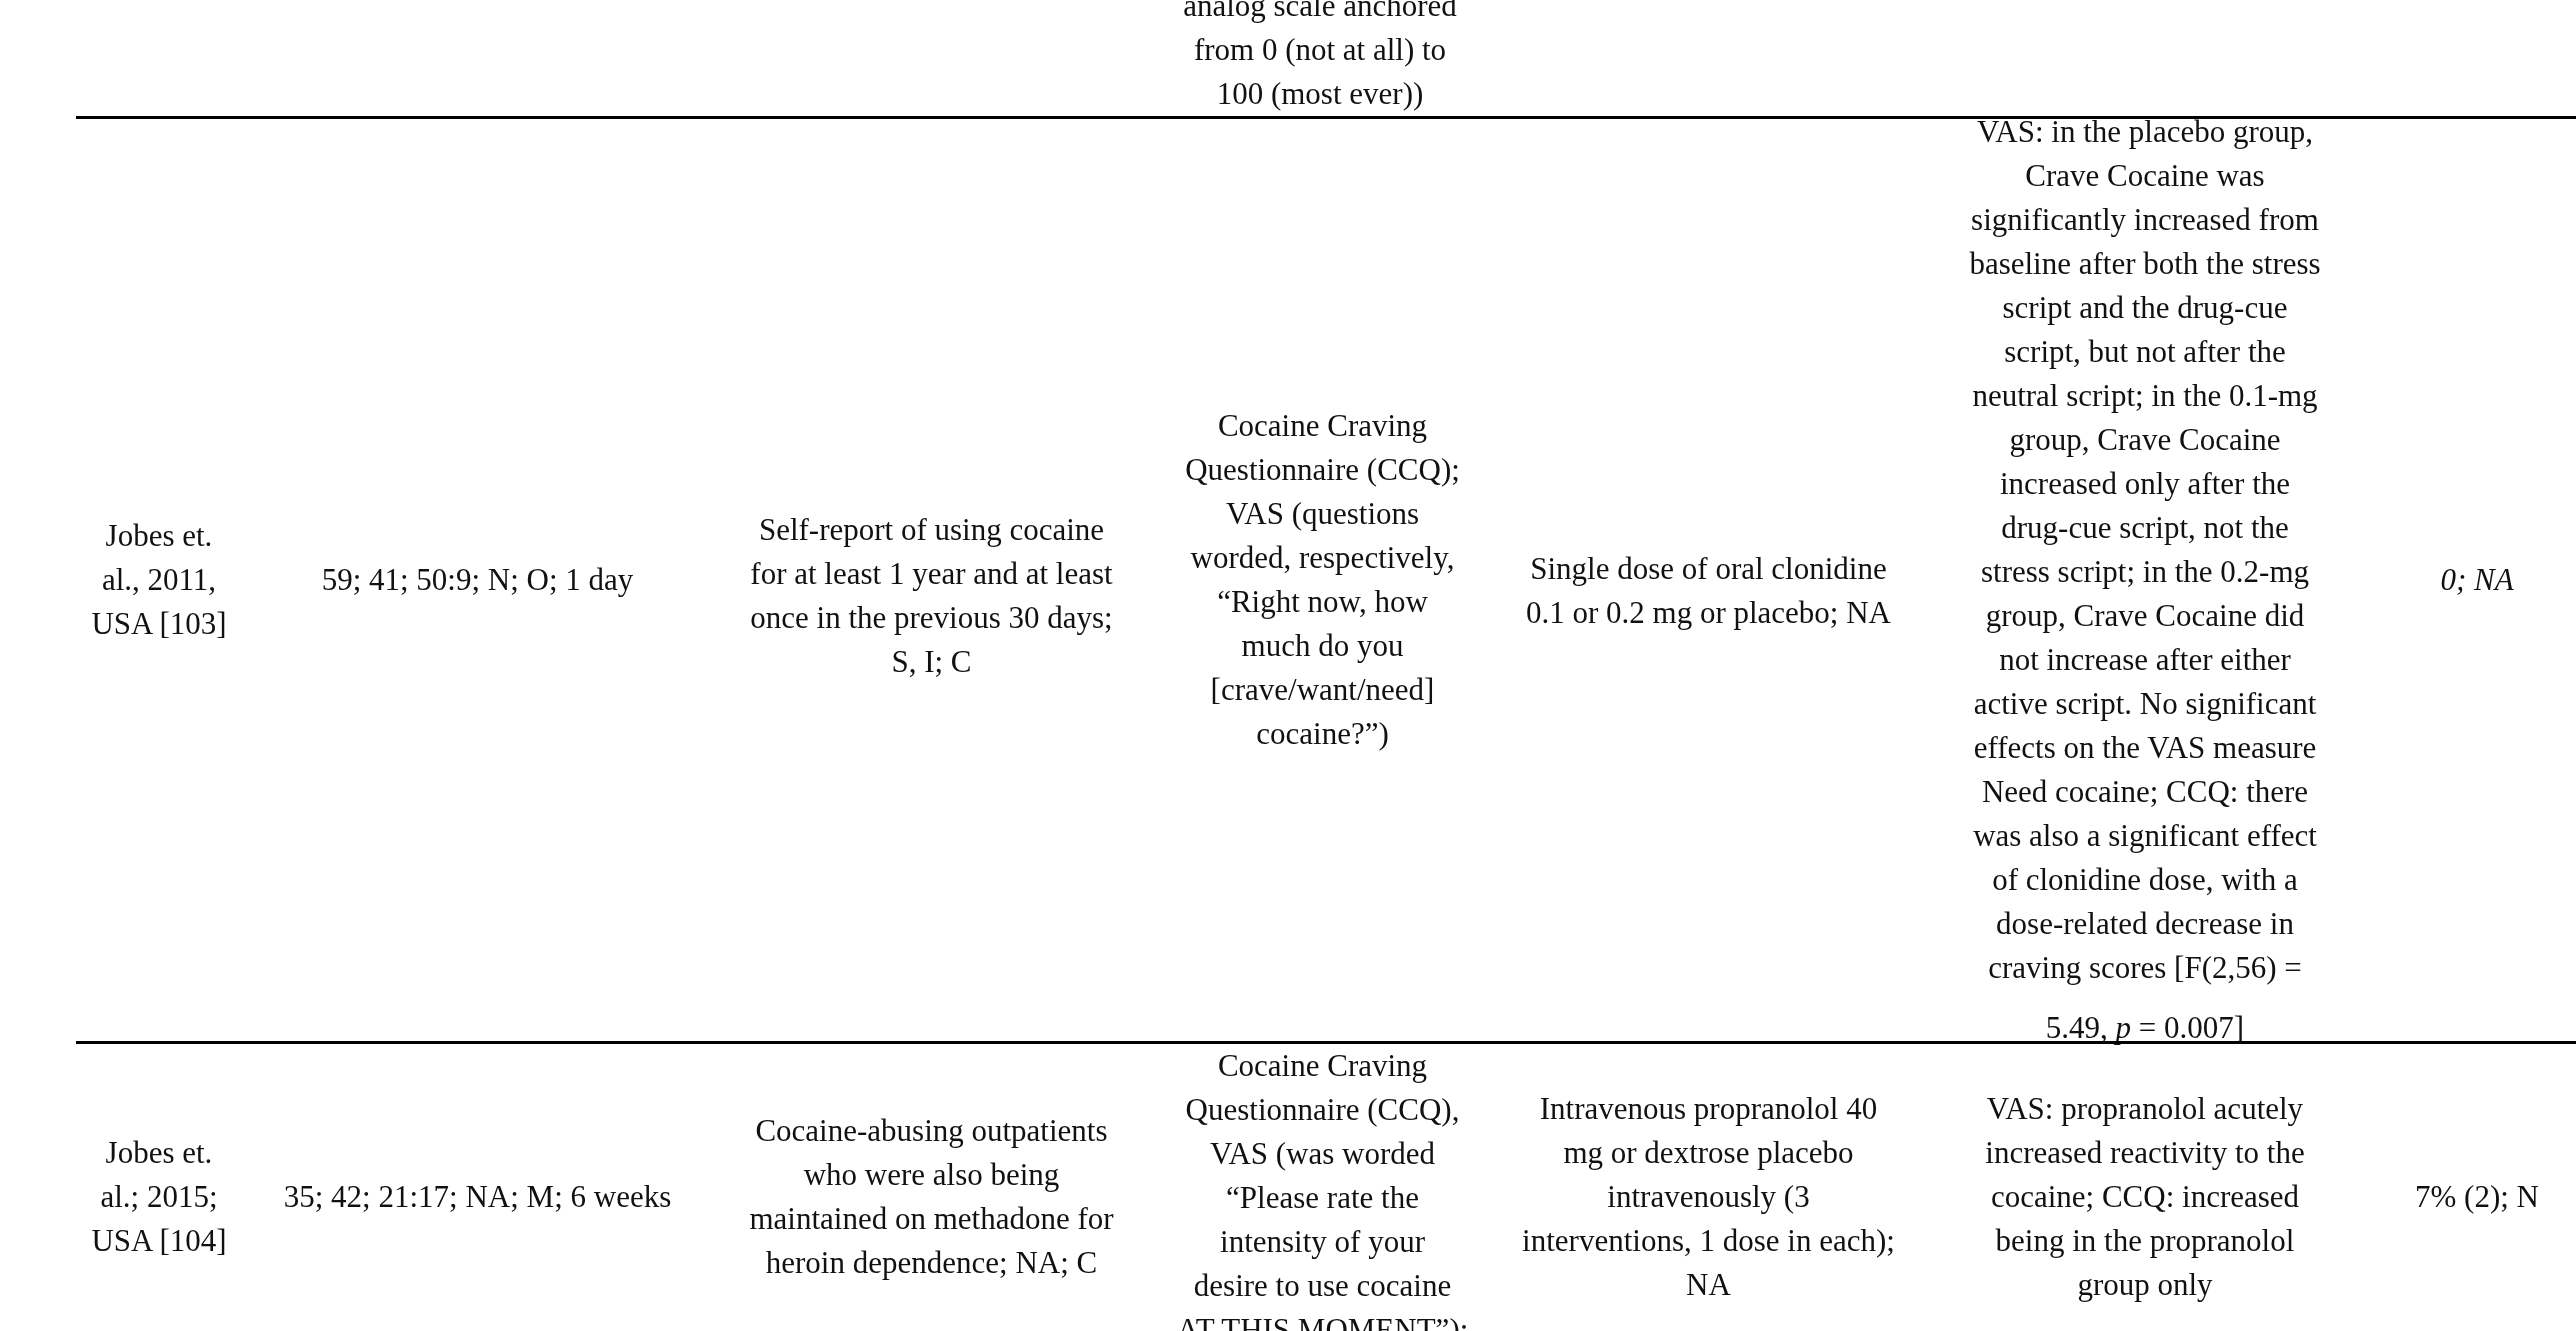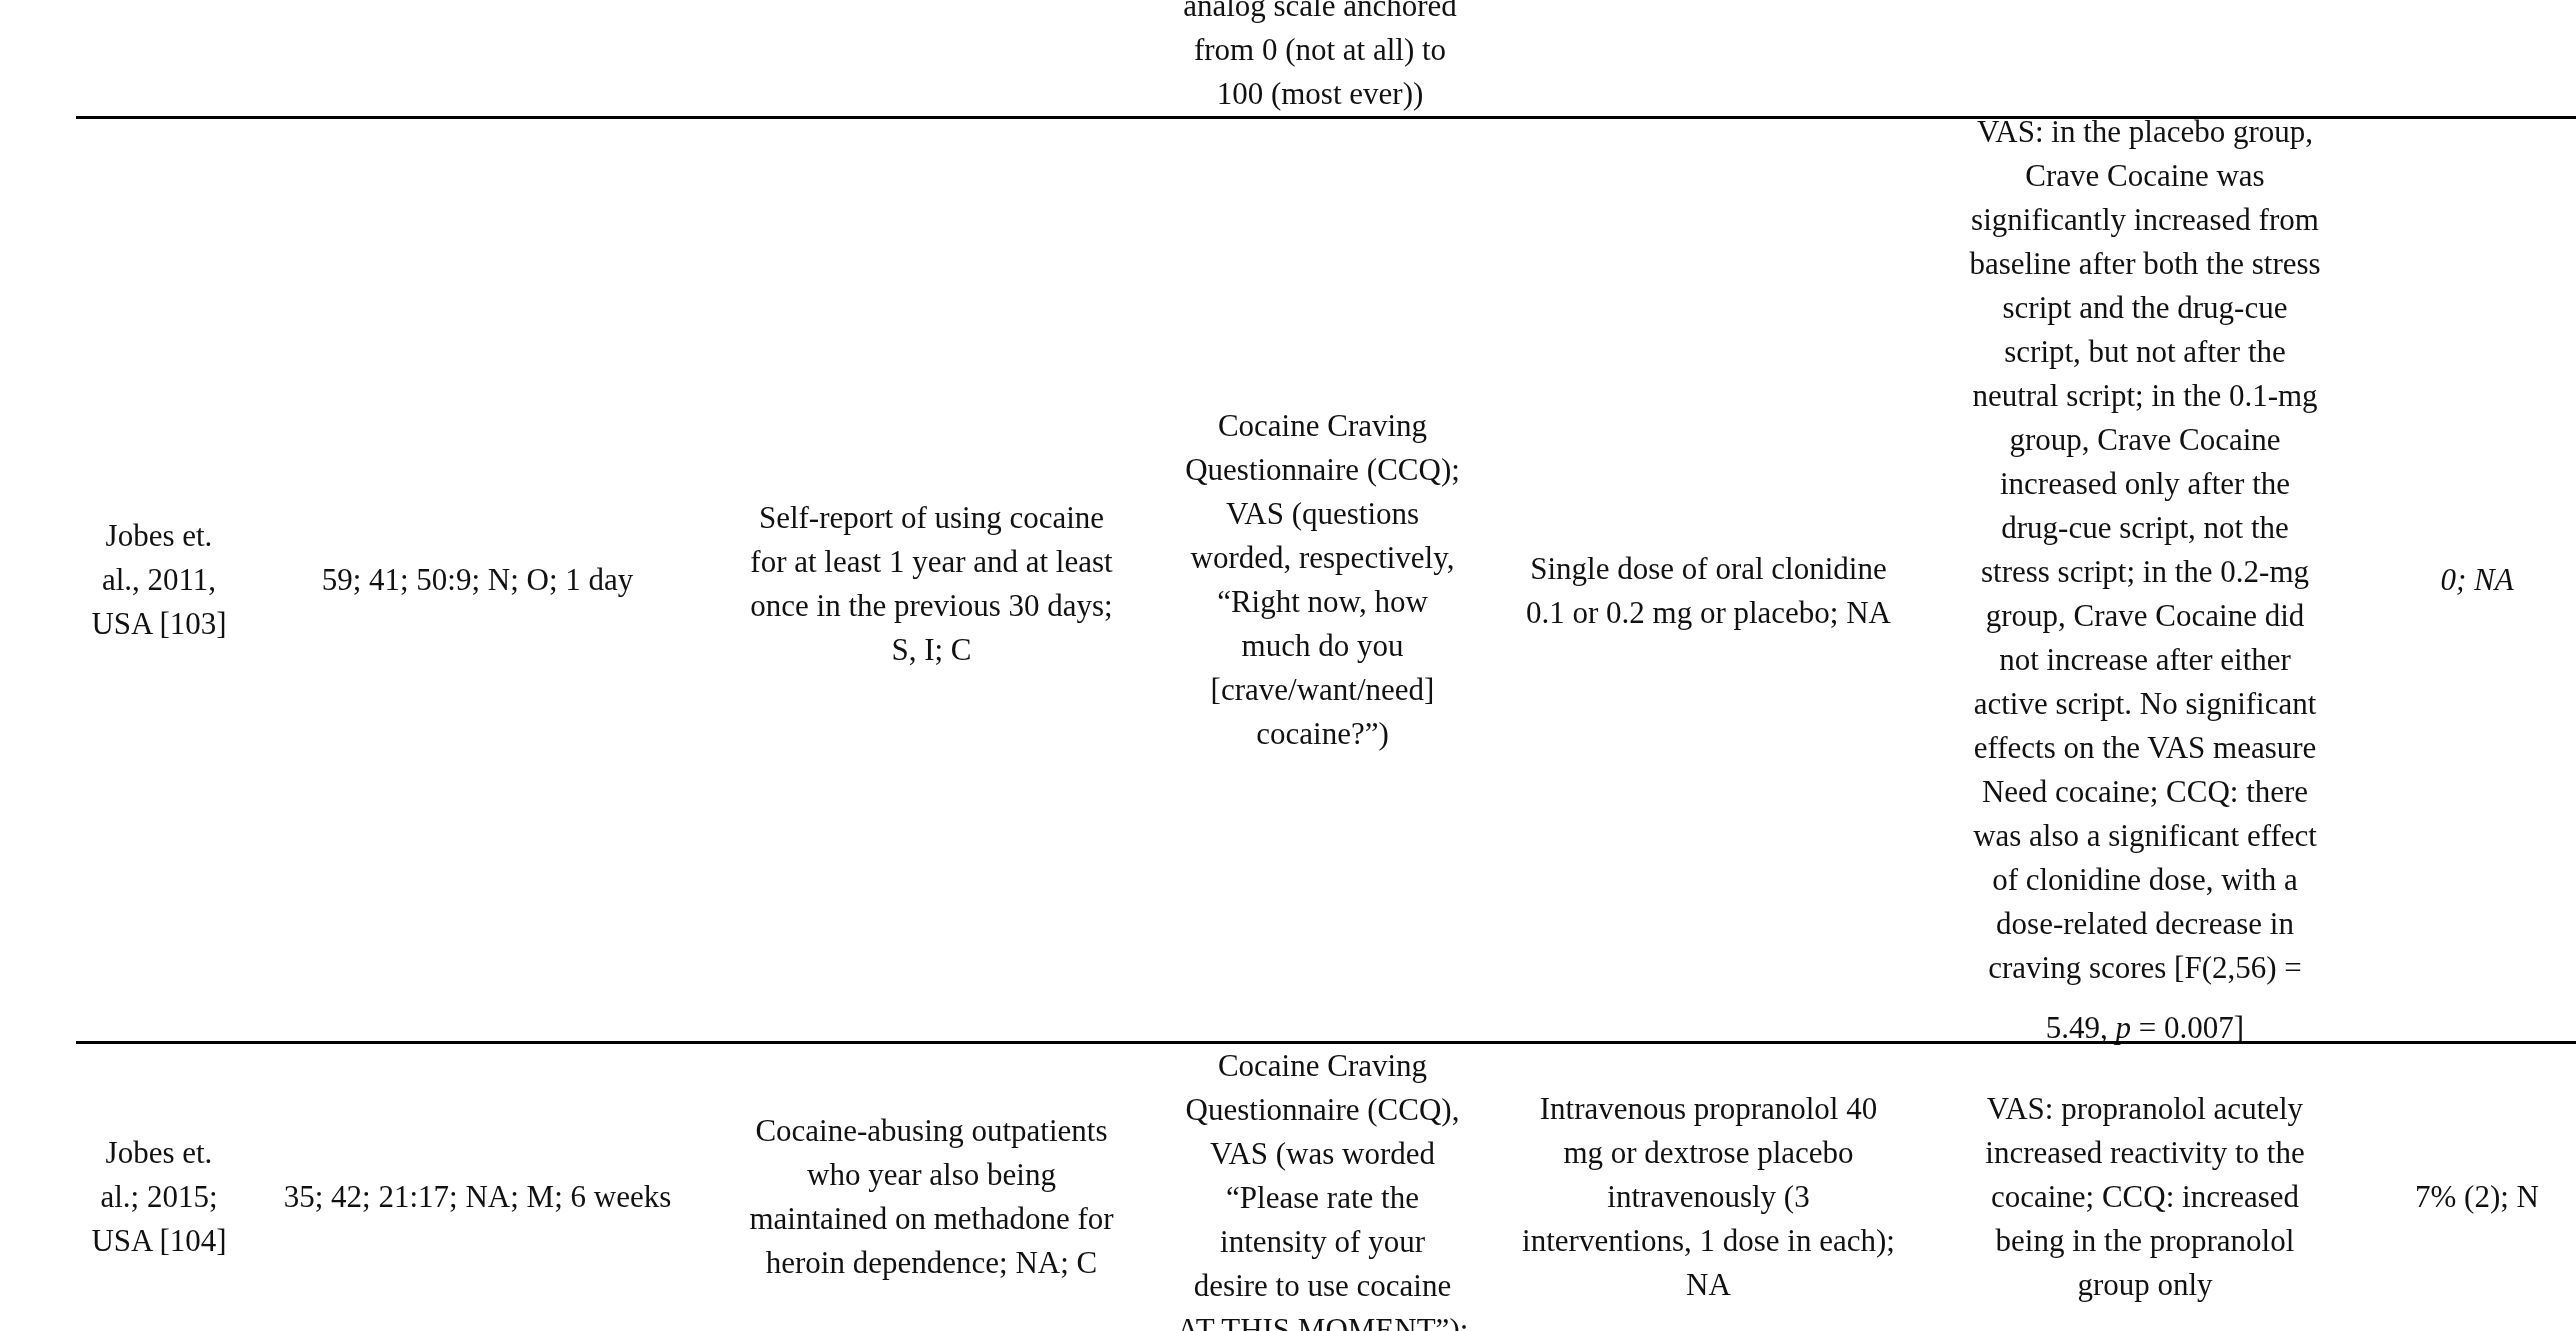--- a/index.html
+++ b/index.html
@@ -50,21 +50,21 @@
 
 <div>
   <div class="cell" style="left:76px; width:166px; top:118px; height:923px;">
     <span>Jobes et.
 al., 2011,
 USA [103]</span>
   </div>
   <div class="cell" style="left:249px; width:457px; top:118px; height:923px;">
     <span>59; 41; 50:9; N; O; 1 day</span>
   </div>
-  <div class="cell" style="left:707px; width:449px; top:122px; height:923px;">
+  <div class="cell" style="left:707px; width:449px; top:134px; height:923px;">
     <span>Self-report of using cocaine
 for at least 1 year and at least
 once in the previous 30 days;
 S, I; C</span>
   </div>
   <div class="cell" style="left:1141px; width:363px; top:118px; height:923px;">
     <span>Cocaine Craving
 Questionnaire (CCQ);
 VAS (questions
 worded, respectively,
@@ -111,21 +111,21 @@
   <div class="cell" style="left:76px; width:166px; top:1053px; height:287px;">
     <span>Jobes et.
 al.; 2015;
 USA [104]</span>
   </div>
   <div class="cell" style="left:249px; width:457px; top:1053px; height:287px;">
     <span>35; 42; 21:17; NA; M; 6 weeks</span>
   </div>
   <div class="cell" style="left:707px; width:449px; top:1053px; height:287px;">
     <span>Cocaine-abusing outpatients
-who year also being
+who were also being
 maintained on methadone for
 heroin dependence; NA; C</span>
   </div>
   <div class="cell" style="left:1141px; width:363px; top:1044px; height:333px; align-items:flex-start;">
     <span>Cocaine Craving
 Questionnaire (CCQ),
 VAS (was worded
 “Please rate the
 intensity of your
 desire to use cocaine

